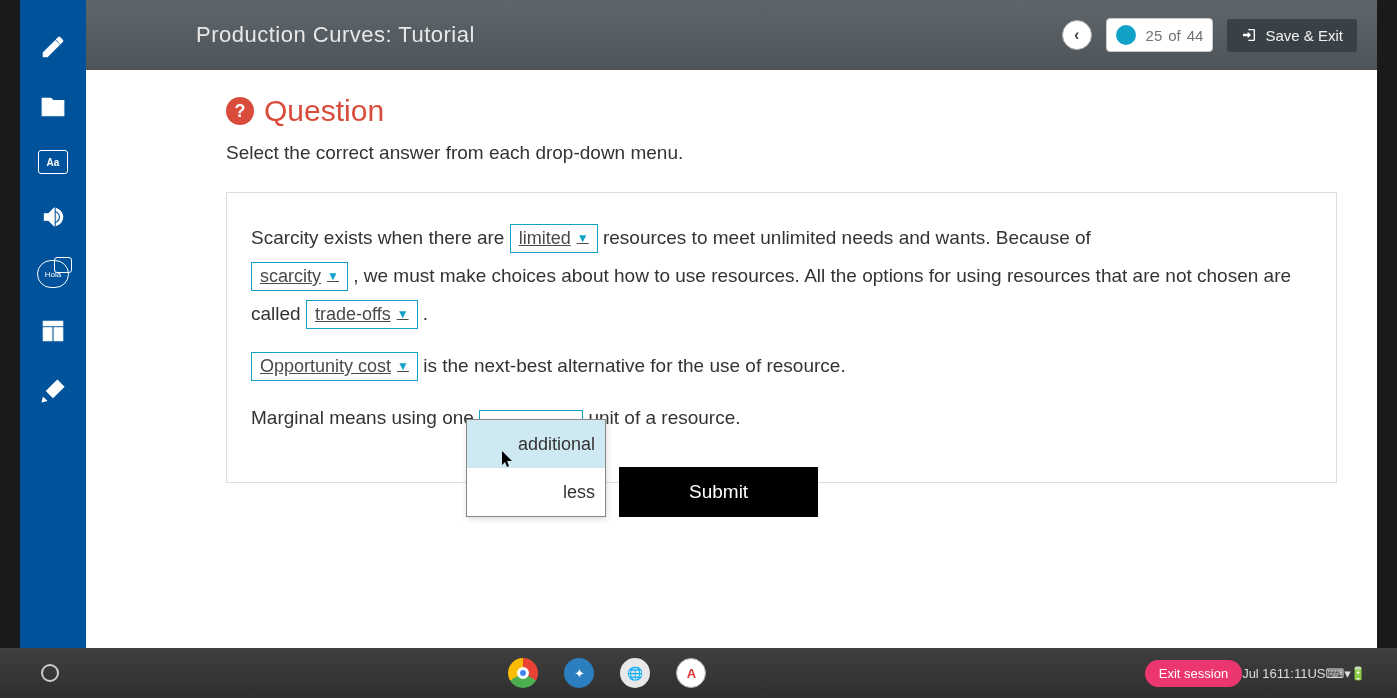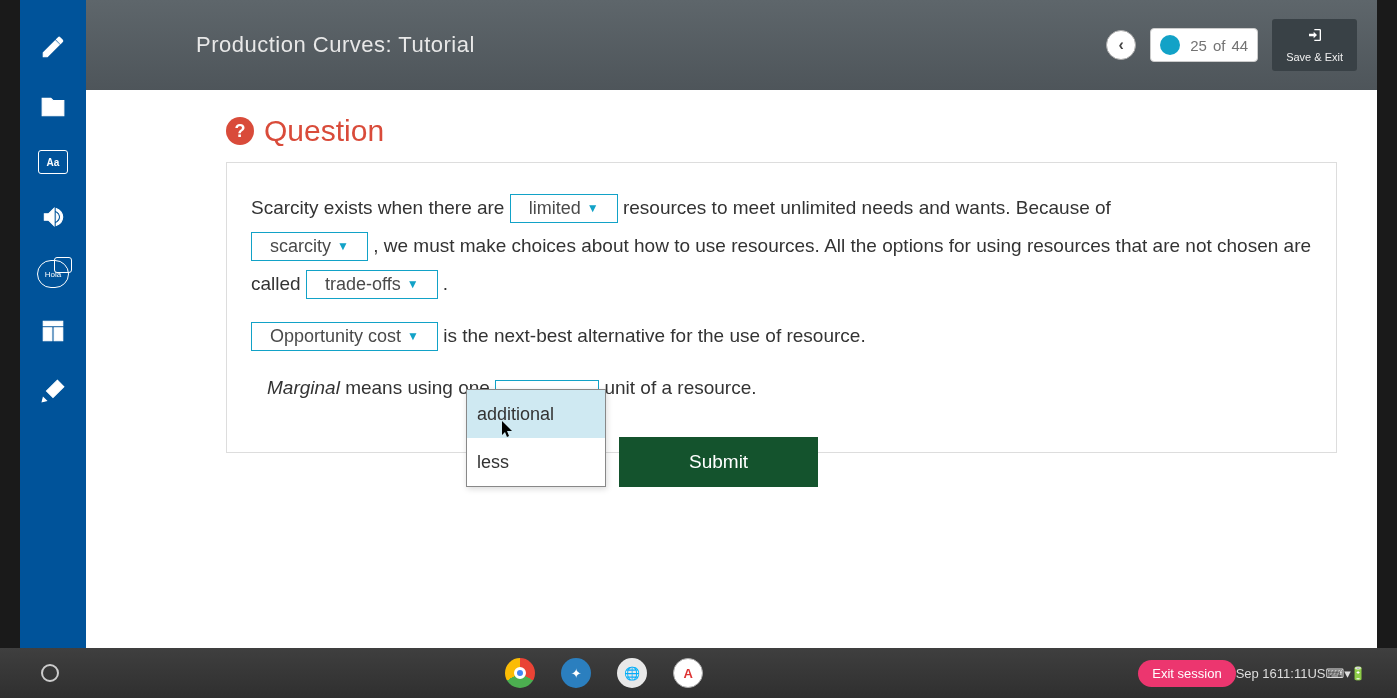--- a/index.html
+++ b/index.html
@@ -43,21 +43,21 @@
   
   .main {
     flex: 1;
     display: flex;
     flex-direction: column;
     background: #f6f7f8;
   }
 
   
   .header {
-    height: 90px;
+    height: 70px;
     background: linear-gradient(#5e666b, #4e555a);
     color: #e8e8e8;
     display: flex;
     align-items: center;
     padding: 0 20px;
     justify-content: space-between;
   }
   .header-title {
     font-size: 22px;
     font-weight: 300;
@@ -70,21 +70,21 @@
   .btn-circle {
     width: 30px; height: 30px; border-radius: 50%;
     background: #fff; color:#444; border:1px solid #aaa;
     display:flex;align-items:center;justify-content:center;
     font-weight:bold; cursor:pointer;
   }
   .page-count { color:#737373; background:#fff; border-radius:4px; padding:6px 9px; font-size:15px; border:1px solid #ccc; display:flex;align-items:center;gap:6px;}
   .page-count .dot{width:20px;height:20px;border-radius:50%;background:#12a2c7;margin-right:4px;}
   .btn-save {
     background:#394146; color:#f0f0f0; border:none; border-radius:3px;
-    padding:8px 14px; font-size:11px; display:flex;align-items:center;gap:8px; cursor:pointer;flex-direction:column;
+    padding:8px 14px; font-size:15px; display:flex;align-items:center;gap:8px; cursor:pointer;
   }
   .btn-save svg{width:16px;height:16px;fill:#fff;}
 
   
   .content {
     padding: 24px 40px 24px 140px;
     flex:1;
     background:#fff;
   }
   .q-head{display:flex;align-items:center;gap:10px;margin-bottom:14px;}
@@ -97,50 +97,51 @@
     padding:26px 24px 30px;
     font-size:19px;
     color:#333;
     line-height:2.0;
     position:relative;
   }
   .q-box p{margin-bottom:14px;}
   .sel{
     display:inline-flex;align-items:center;
     border:1px solid #12a2c7;
-    padding:2px 18px;
+    padding:2px 8px;
     font-size:18px;color:#4a4a4a;
     background:#fff;
     cursor:pointer;
     line-height:1.3;
     vertical-align:baseline;
     gap:6px;
     min-height:28px;
+    text-decoration:underline;
   }
   .sel .caret{color:#12a2c7;font-size:12px;}
   .sel.empty{min-width:104px;}
-  .italic{font-style:italic;margin-left:16px;}
+  .italic{}
 
   .dropdown{
     position:absolute;
     border:1px solid #888;
     background:#fff;
     font-size:18px;
     min-width:140px;
     box-shadow:1px 2px 6px rgba(0,0,0,.15);
   }
   .dropdown .opt{padding:6px 10px;cursor:pointer;}
   .dropdown .opt.hl{background:#cfe9f2;}
 
   .cursor{position:absolute;width:14px;height:18px;pointer-events:none;}
   .cursor svg{width:14px;height:18px;fill:#000;}
 
   .submit{
     position:absolute;
-    background:#14532d;color:#fff;border:none;
+    background:#000000;color:#fff;border:none;
     font-size:19px;padding:14px 70px;cursor:pointer;
   }
 
   
   .taskbar{
     position:absolute;bottom:0;left:0;right:0;height:50px;
     background:linear-gradient(#3f3f3f,#2f2f2f);
     display:flex;align-items:center;justify-content:space-between;
     padding:0 30px;color:#ddd;font-size:13px;
   }
@@ -210,20 +211,21 @@
           <span>Save &amp; Exit</span>
         </button>
       </div>
     </div>
 
     <div class="content">
       <div class="q-head">
         <div class="q-badge">?</div>
         <div class="q-title">Question</div>
       </div>
+      <div class="q-instr">Select the correct answer from each drop-down menu.</div>
 
       <div class="q-box">
         <p>
           <span>Scarcity exists when there are</span>
           <span class="sel">
             <span>limited</span>
             <span class="caret">▼</span>
           </span>
           <span>resources to meet unlimited needs and wants. Because of</span>
           <br>
@@ -247,21 +249,21 @@
         </p>
         <p style="position:relative;">
           <span class="italic">Marginal</span><span> means using one</span>
           <span class="sel empty">
             <span></span>
             <span class="caret" style="margin-left:auto;">▼</span>
           </span>
           <span>unit of a resource.</span>
         </p>
 
-        <div class="dropdown" style="left:239px; top:226px;">
+        <div class="dropdown" style="left:239px; top:226px;text-align:right;">
           <div class="opt hl">additional</div>
           <div class="opt">less</div>
         </div>
         <div class="cursor" style="left:274px; top:251px;">
           <svg viewBox="0 0 12 18">
               <path d="M0 0l0 14 3-3 2 5 2-1-2-5 5 0z"></path>
             </svg>
         </div>
 
         <button class="submit" style="left:392px; top:274px;">
@@ -279,20 +281,20 @@
   <div class="center">
     <div class="app" style="background:conic-gradient(#ea4335 0 120deg,#4caf50 120deg 240deg,#fbbc05 240deg 360deg);position:relative;">
       <div style="width:12px;height:12px;border-radius:50%;background:#4285f4;border:3px solid #fff;"></div>
     </div>
     <div class="app" style="background:#2b7fbf;color:#fff;">✦</div>
     <div class="app" style="background:#e8e8e8;">🌐</div>
     <div class="app" style="background:#fff;color:#d33;font-weight:bold;border:1px solid #aaa;">A</div>
   </div>
   <div class="right">
     <button class="exit-btn"><span>Exit session</span></button>
-    <span>Sep 16</span>
+    <span>Jul 16</span>
     <span>11:11</span>
     <span>US</span>
     <span>⌨</span>
     <span>▾</span>
     <span>🔋</span>
   </div>
 </div>
 
 </body></html>

